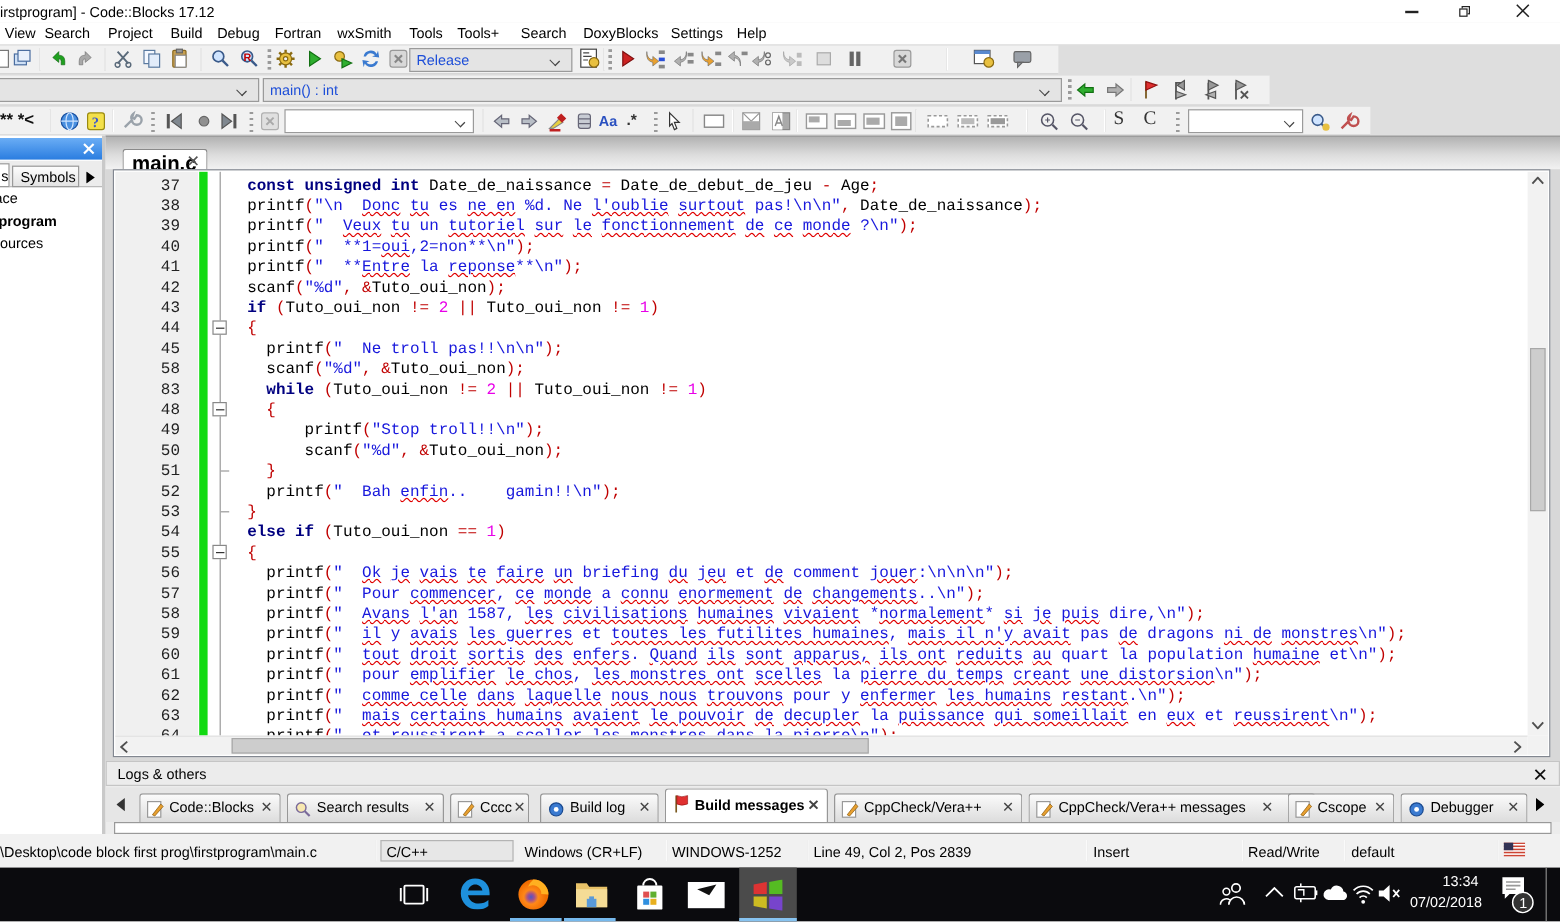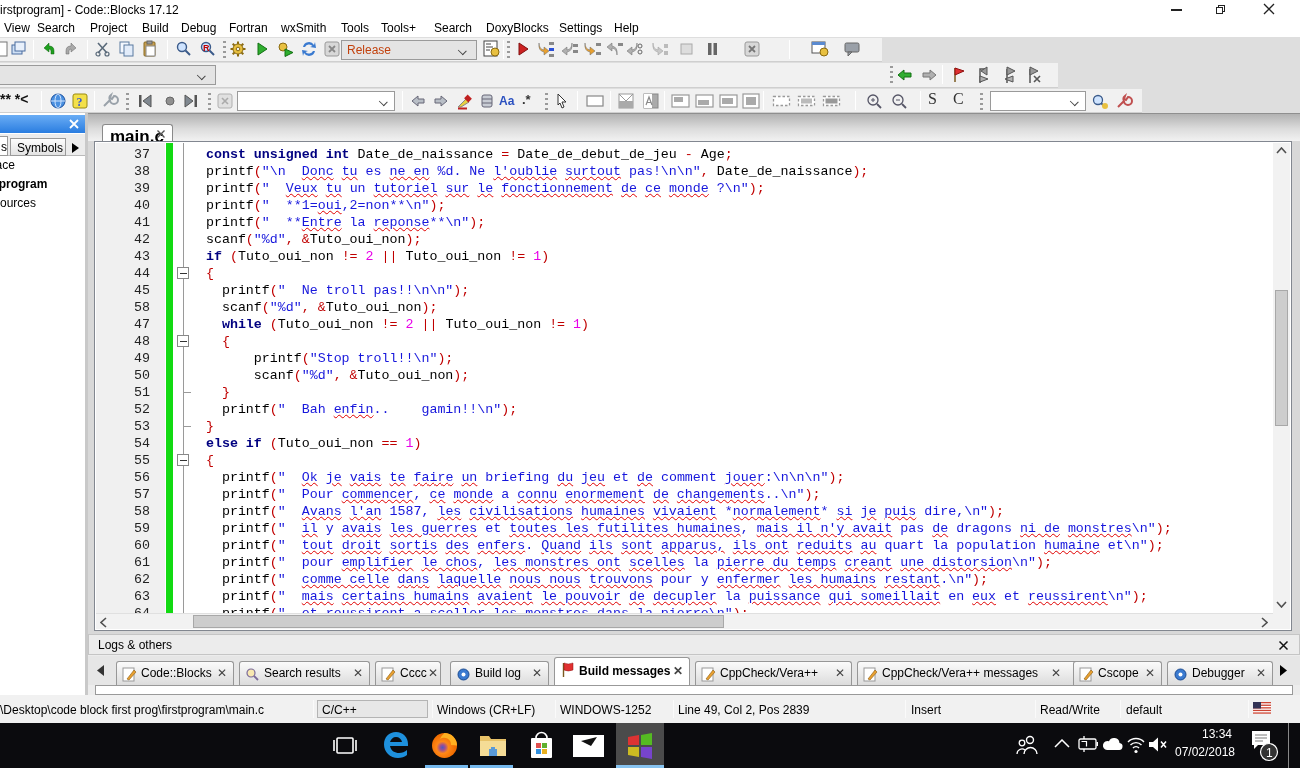--- a/index.html
+++ b/index.html
@@ -8,21 +8,21 @@
 
 #title{left:0;top:0;width:1300px;height:19px;background:#fff;font-size:12px;color:#000}
 
 #menu{left:0;top:19px;width:1300px;height:18px;background:#fff;font-size:12px;color:#000}
 #menu span{position:absolute;top:2px}
 
 #dock{left:0;top:37px;width:1300px;height:76px;background:#dedede}
 .pane{position:absolute;background:#f1f1f1;border-bottom:1px solid #cfcfcf}
 .vsep{position:absolute;width:1px;background:#a8a8a8;border-right:1px solid #fff}
 .handle{position:absolute;width:3px;background-image:repeating-linear-gradient(#9a9a9a 0 2px,#f1f1f1 2px 5px)}
-.combo{position:absolute;background:#e4e4e4;border:1px solid #9a9a9a;font-size:12px;color:#c2410c}
+.combo{position:absolute;background:#e4e4e4;border:1px solid #9a9a9a;font-size:12px;color:#1d4ed8}
 .combo .tx{position:absolute;left:5px;top:2px;white-space:nowrap}
 .chev{position:absolute;width:9px;height:5px}
 .chev:before{content:"";position:absolute;left:0;top:0;width:6px;height:6px;border-right:1.4px solid #444;border-bottom:1.4px solid #444;transform:rotate(45deg) scale(1,.8);transform-origin:60% 40%}
 
 #lp{left:0;top:113px;width:88px;height:582px;background:#fff;border-right:3px solid #c9c9c9}
 #lphead{left:0;top:2px;width:85px;height:18px;background:linear-gradient(#6aadf5,#2a7de0)}
 #lptabs{left:0;top:21px;width:85px;height:22px;background:#ececec;border-bottom:1px solid #bbb}
 .lptab{position:absolute;border:1px solid #9a9a9a;background:linear-gradient(#fdfdfd,#e3e3e3);font-size:12px}
 #lptree{font-size:12px;color:#000;white-space:nowrap}
 
@@ -224,20 +224,24 @@
         <rect x="2" y="2" width="13" height="3" fill="#5a8ad0"></rect>
         <circle cx="14" cy="12" r="4" fill="#e8c040" stroke="#8a6a10"></circle>
       </svg>
       <svg class="ab" style="left:843px;top:3px" width="20" height="18" viewBox="0 0 20 18">
         <rect x="2" y="3" width="14" height="9" rx="1.5" fill="#9aa0a8" stroke="#666"></rect>
         <path d="M5 12 L5 16 L9 12 Z" fill="#9aa0a8" stroke="#666"></path>
       </svg>
       <div class="combo" style="left:-10px;top:28px;width:226px;height:20px">
         <span class="chev" style="right:8px;top:7px"></span>
       </div>
+      <div class="combo" style="left:219px;top:28px;width:666px;height:20px">
+        <span class="tx">main() : int</span>
+        <span class="chev" style="right:8px;top:7px"></span>
+      </div>
       <div class="handle" style="left:890px;top:29px;height:17px"></div>
       <svg class="ab" style="left:895px;top:29px" width="20" height="18" viewBox="0 0 20 18">
         <path d="M3 9 L9 4 L9 7 L16 7 L16 11 L9 11 L9 14 Z" fill="#2fae2f" stroke="#127012"></path>
       </svg>
       <svg class="ab" style="left:919px;top:29px" width="20" height="18" viewBox="0 0 20 18">
         <path d="M17 9 L11 4 L11 7 L4 7 L4 11 L11 11 L11 14 Z" fill="#b0b0b0" stroke="#777"></path>
       </svg>
       <div class="vsep" style="left:942px;top:28px;height:19px"></div>
       <svg class="ab" style="left:950px;top:29px" width="18" height="18" viewBox="0 0 18 18">
         <line x1="5" y1="2" x2="5" y2="16" stroke="#7a5a20" stroke-width="1.5"></line>
@@ -426,21 +430,21 @@
             <div>37</div>
             <div>38</div>
             <div>39</div>
             <div>40</div>
             <div>41</div>
             <div>42</div>
             <div>43</div>
             <div>44</div>
             <div>45</div>
             <div>58</div>
-            <div>47</div>
+            <div>83</div>
             <div>48</div>
             <div>49</div>
             <div>50</div>
             <div>51</div>
             <div>52</div>
             <div>53</div>
             <div>54</div>
             <div>55</div>
             <div>56</div>
             <div>57</div>

